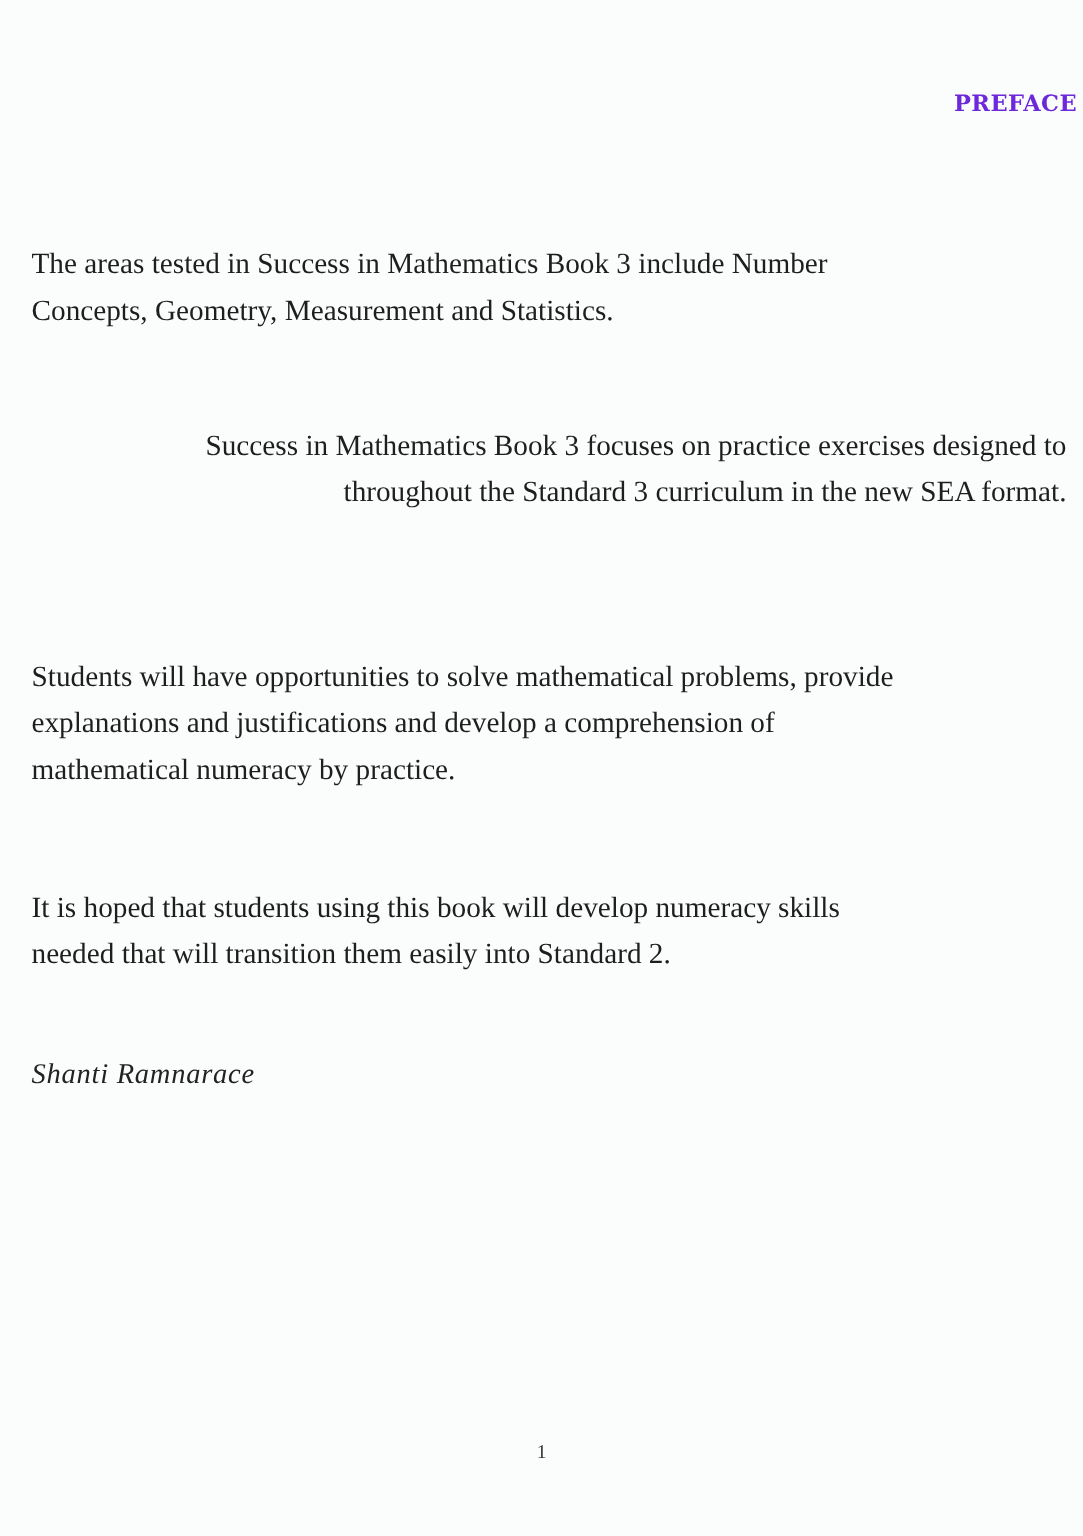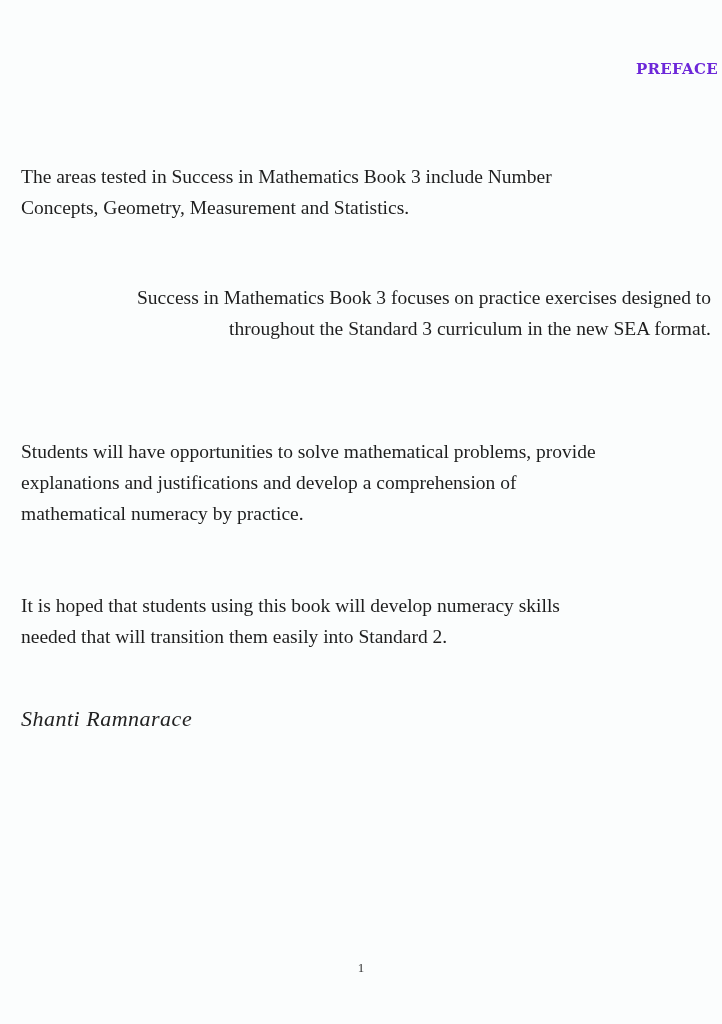--- a/index.html
+++ b/index.html
@@ -14,21 +14,21 @@
   .para {
     position: absolute; left: 21px; width: 690px;
     font-family: "Liberation Serif", serif; font-size: 19.5px; line-height: 31px; color: #1e1e1e;
   }
   .p1 { top: 161px; }
   .p2 { top: 282px; text-align: right; }
   .p3 { top: 436px; }
   .p4 { top: 590px; }
   .sig {
     position: absolute; left: 21px; top: 706px;
-    font-family: "Liberation Serif", serif; font-style: italic; font-size: 22px; color: #222; letter-spacing: 0.5px;
+    font-family: "Liberation Serif", serif; font-style: italic; font-size: 19px; color: #222; letter-spacing: 0.5px;
   }
   .pagenum {
     position: absolute; top: 960px; left: 0; width: 722px; text-align: center;
     font-family: "Liberation Serif", serif; font-size: 13px; color: #333;
   }
 </style>
 </head>
 <body>
 
 <div class="title">PREFACE</div>

